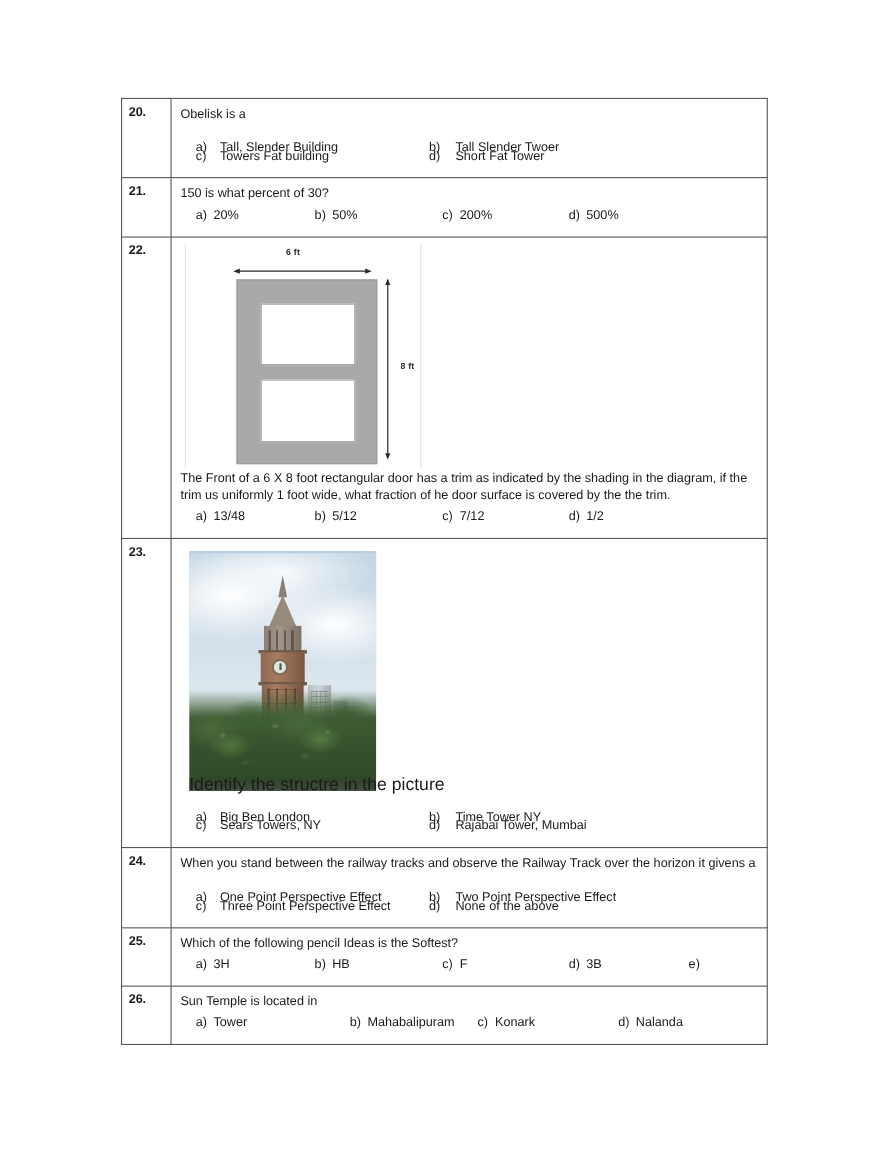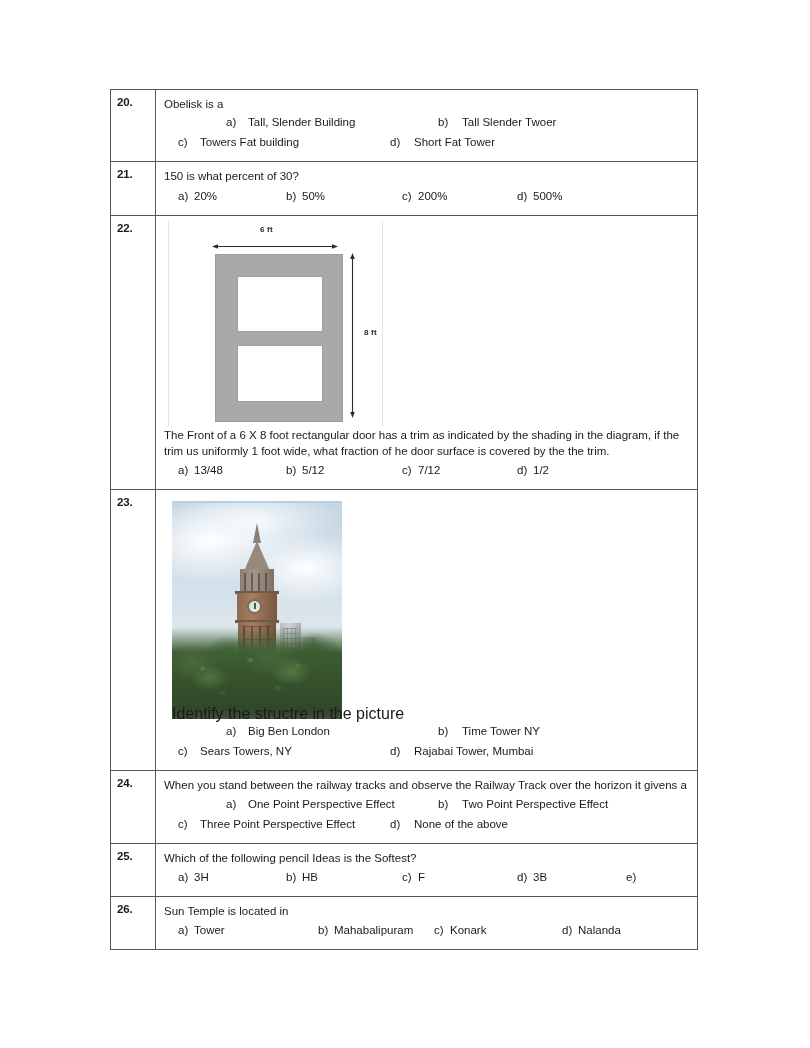--- a/index.html
+++ b/index.html
@@ -65,21 +65,21 @@
   .opt .txt {
     display: inline-block;
   }
 
   
   .grid2 {
     position: relative;
     height: 40px;
     margin-top: 2px;
   }
-  .grid2 .opt.r0 { top: 0px; margin-left: 48px; }
+  .grid2 .opt.r0 { top: 12px; }
   .grid2 .opt.r1 { top: 20px; }
   .grid2 .opt.cA { left: 14px; }
   .grid2 .opt.cB { left: 226px; }
   .grid2 .opt.cA .lbl { min-width: 22px; }
   .grid2 .opt.cB .lbl { min-width: 24px; }
 
   
   .grid1 {
     position: relative;
     height: 20px;

